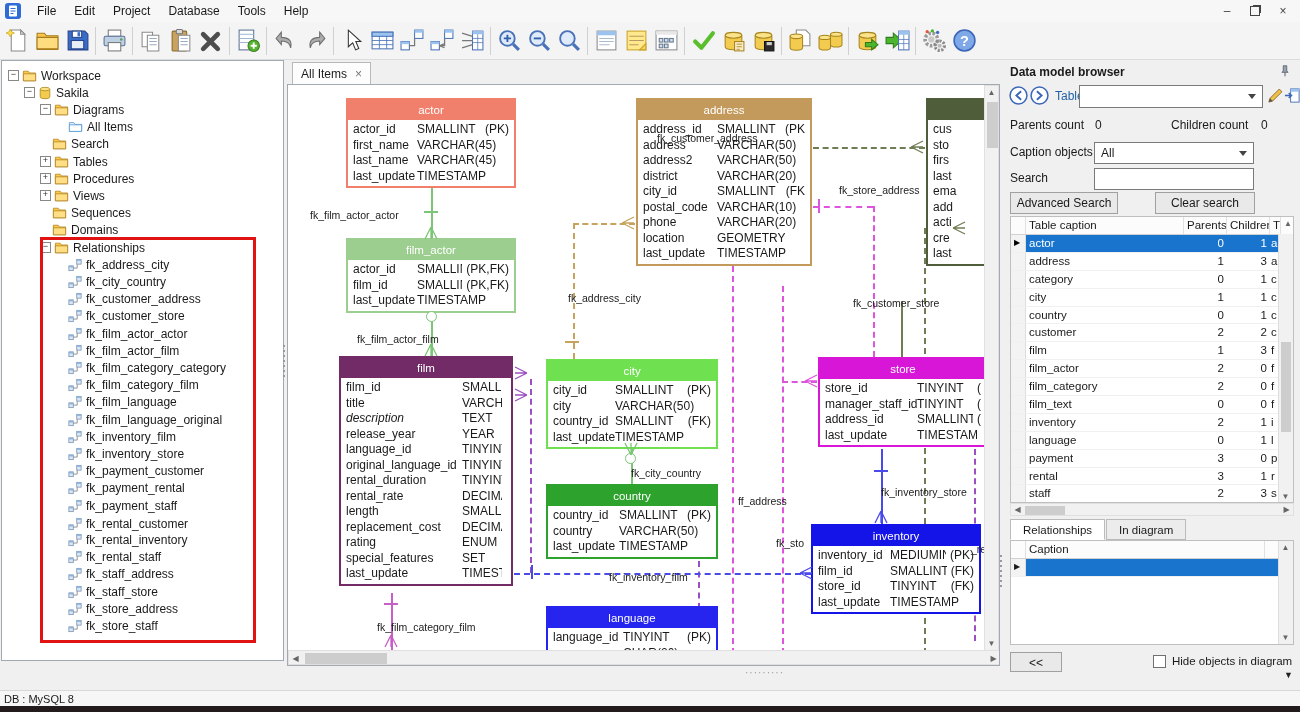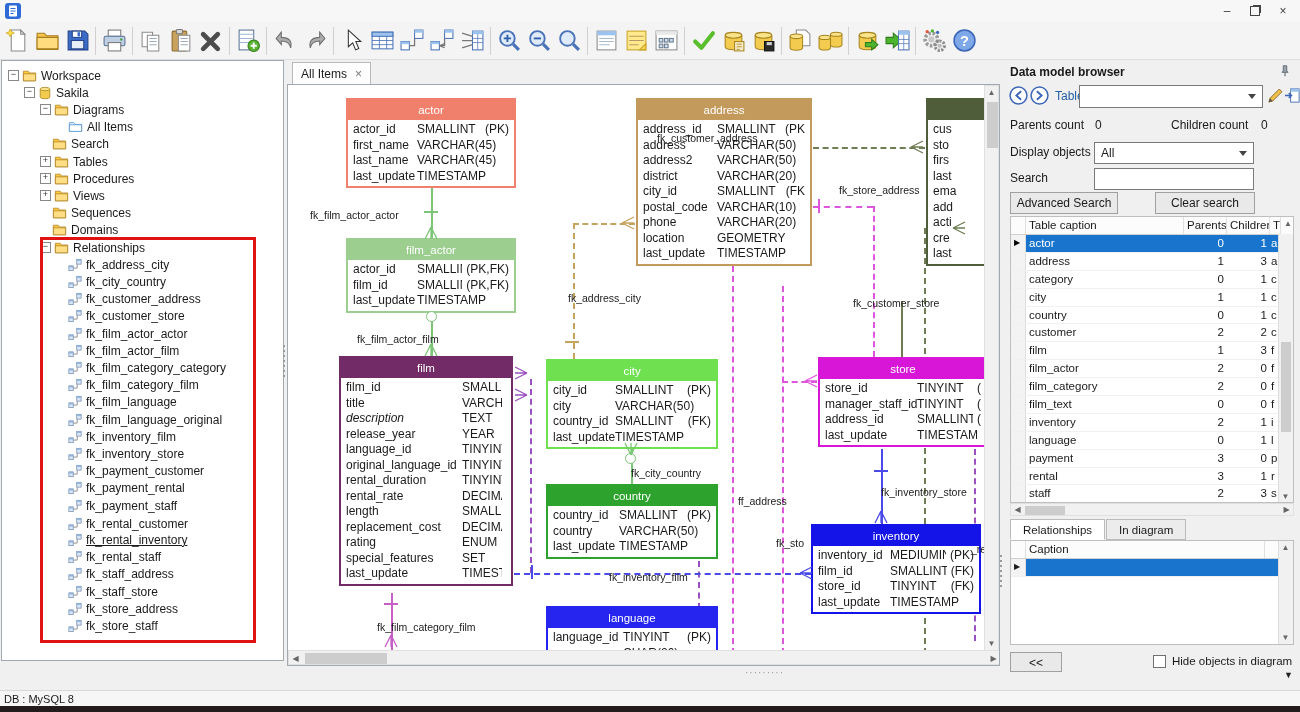--- a/index.html
+++ b/index.html
@@ -75,20 +75,21 @@
 <div id="app">
 
   <div id="menubar">
     <span id="appicon">
         <svg viewBox="0 0 18 18" width="18" height="18">
           <rect x="1" y="1" width="16" height="16" rx="3" fill="#2E6BD6"></rect>
           <rect x="5" y="3.5" width="8" height="11" rx="1" fill="#fff"></rect>
           <path d="M6.5 6.5h5M6.5 9h5M6.5 11.5h3" stroke="#2E6BD6" stroke-width="1" fill="none"></path>
         </svg>
       </span>
+    <span id="menu-items"><span class="menu-item">File</span><span class="menu-item">Edit</span><span class="menu-item">Project</span><span class="menu-item">Database</span><span class="menu-item">Tools</span><span class="menu-item">Help</span></span>
     <span id="wincontrols">
       <span class="winbtn">–</span>
       <span class="winbtn">
           <span class="restore-box"></span>
         </span>
       <span class="winbtn">×</span>
     </span>
   </div>
 
   <div id="toolbar">
@@ -699,21 +700,21 @@
           <svg viewBox="0 0 16 16" width="14" height="14">
             <rect x="1" y="9" width="5" height="5.5" fill="#D9E6F7" stroke="#6C87A8" stroke-width=".8"></rect>
             <rect x="1" y="9" width="5" height="1.8" fill="#8FB3DC"></rect>
             <rect x="10" y="1.5" width="5" height="5.5" fill="#D9E6F7" stroke="#6C87A8" stroke-width=".8"></rect>
             <rect x="10" y="1.5" width="5" height="1.8" fill="#8FB3DC"></rect>
             <path d="M6 11.5h4.5V7" fill="none" stroke="#888" stroke-width="1"></path>
           </svg>
         </span>
         <span class="tree-lbl">fk_rental_customer</span>
       </div>
-      <div class="tree-row" style="top: 470.4px; left: 54px; text-decoration: underline;">
+      <div class="tree-row" style="top: 470.4px; left: 54px;">
         <span class="toggle-spacer"></span>
         <span class="tree-ico">
           <svg viewBox="0 0 16 16" width="14" height="14">
             <rect x="1" y="9" width="5" height="5.5" fill="#D9E6F7" stroke="#6C87A8" stroke-width=".8"></rect>
             <rect x="1" y="9" width="5" height="1.8" fill="#8FB3DC"></rect>
             <rect x="10" y="1.5" width="5" height="5.5" fill="#D9E6F7" stroke="#6C87A8" stroke-width=".8"></rect>
             <rect x="10" y="1.5" width="5" height="1.8" fill="#8FB3DC"></rect>
             <path d="M6 11.5h4.5V7" fill="none" stroke="#888" stroke-width="1"></path>
           </svg>
         </span>
@@ -1236,21 +1237,21 @@
           <rect x="7" y="2" width="9" height="3" fill="#9CC3EE"></rect>
           <path d="M1 9h6M5 6.5L8 9l-3 2.5" fill="none" stroke="#3C66B8" stroke-width="1.5"></path>
         </svg>
       </span>
 
     <span style="position:absolute;left:7px;top:58px">Parents count</span>
     <span style="position:absolute;left:92px;top:58px">0</span>
     <span style="position:absolute;left:168px;top:58px">Children count</span>
     <span style="position:absolute;left:258px;top:58px">0</span>
 
-    <span style="position:absolute;left:7px;top:85px">Display objects</span>
+    <span style="position:absolute;left:7px;top:85px">Caption objects</span>
     <div class="combo" style="left:91px;top:82px;width:160px;height:22px"><span>All</span><span class="chev"></span></div>
 
     <span style="position:absolute;left:7px;top:111px">Search</span>
     <div class="tinput" style="left:91px;top:108px;width:160px;height:22px"></div>
 
     <div class="pbtn" style="left:7px;top:132px;width:108px;height:22px">Advanced Search</div>
     <div class="pbtn" style="left:152px;top:132px;width:100px;height:22px">Clear search</div>
 
     <div class="grid" id="tablegrid" style="left:7px;top:156px;width:284px;height:287px">
         <div class="g-head">

